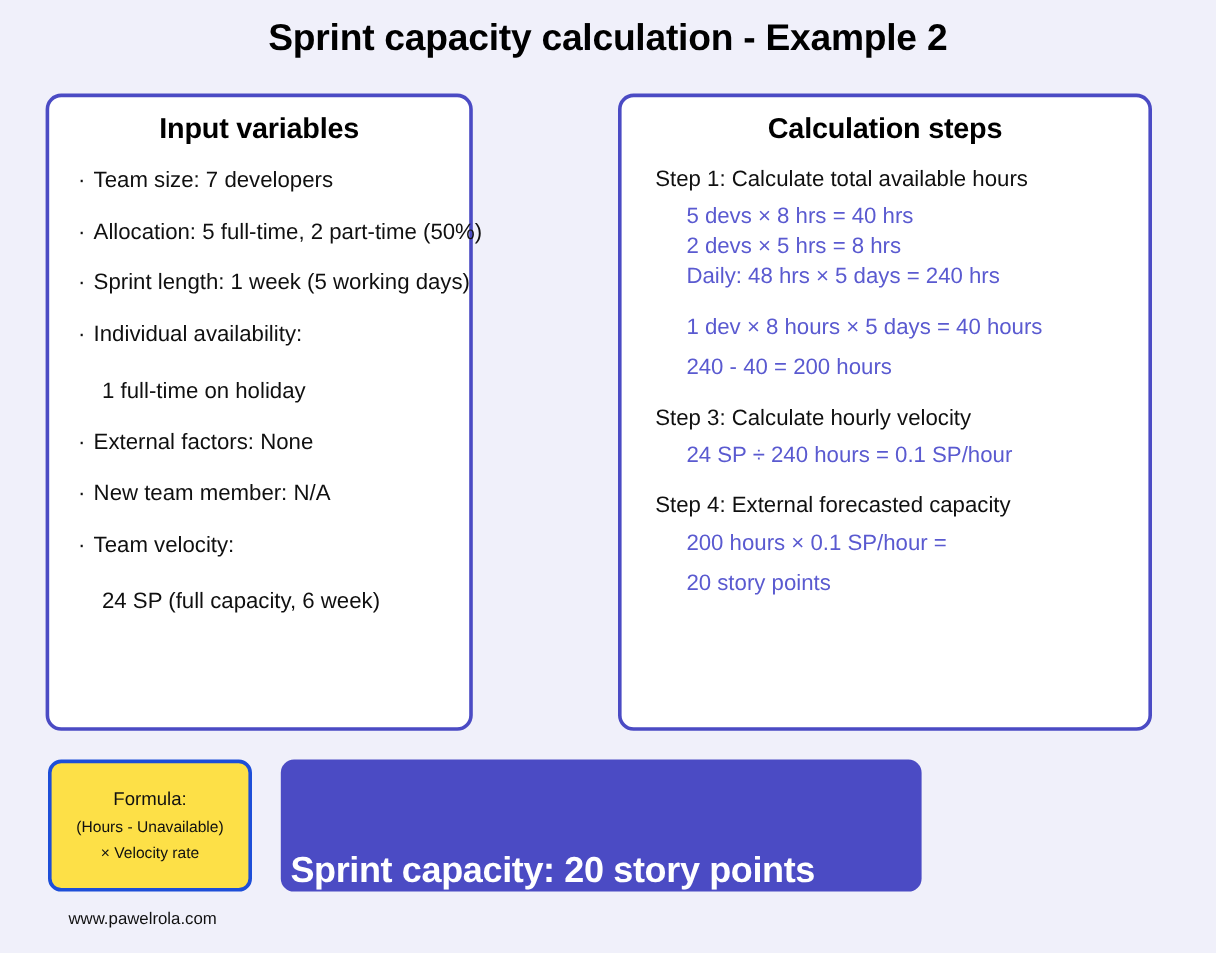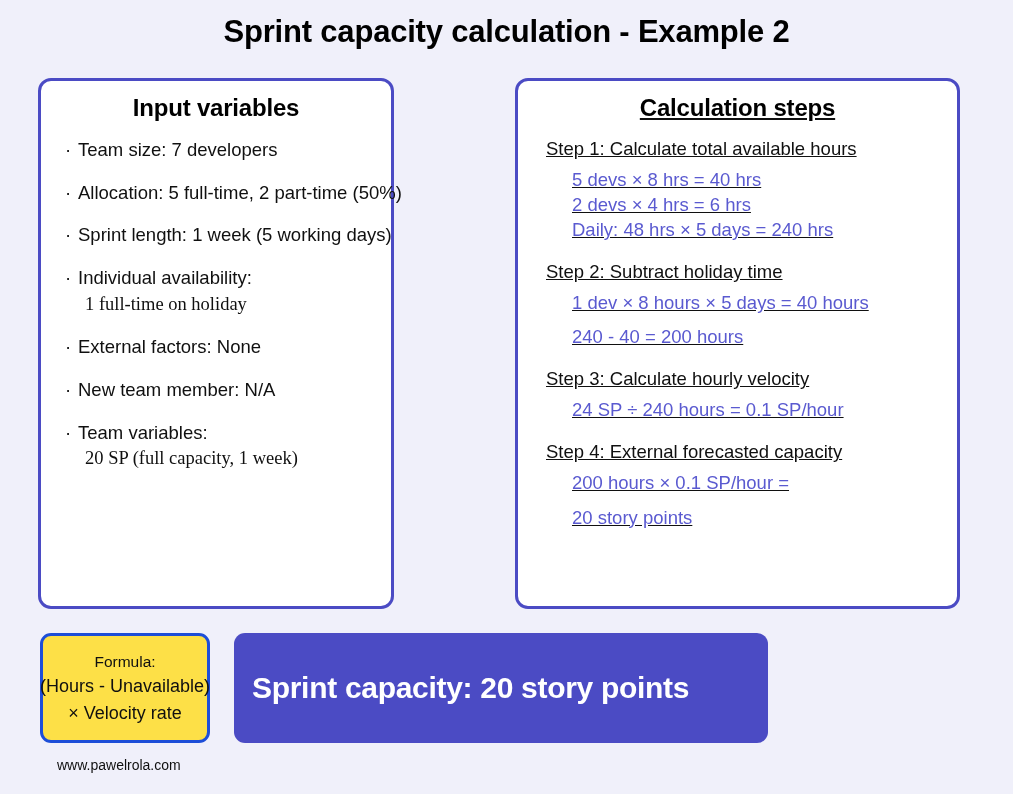--- a/index.html
+++ b/index.html
@@ -31,21 +31,21 @@
 
   
   .panel {
     position: absolute;
     background: #ffffff;
     border: 3px solid #4b4bc4;
     border-radius: 13px;
     box-sizing: border-box;
   }
   #panel-left  { left: 38px;  top: 78px; width: 356px; height: 531px; }
-  #panel-right { left: 515px; top: 78px; width: 445px; height: 531px; text-decoration: underline; }
+  #panel-right { left: 515px; top: 78px; width: 445px; height: 531px; }
 
   .panel-title {
     text-align: center;
     font-size: 24px;
     font-weight: bold;
     color: #000000;
     margin-top: 13px;
     letter-spacing: -0.2px;
   }
 
@@ -63,22 +63,21 @@
     white-space: nowrap;
   }
   .input-item .bullet {
     display: inline-block;
     width: 13px;
     color: #101010;
   }
   .input-item .sub {
     display: block;
     padding-left: 20px;
-    margin-top: 3px;
-    font-family: Liberation Serif, serif;
+    margin-top: 24px;
   }
 
   
   .steps {
     margin: 15px 0 0 0;
     padding: 0 10px 0 28px;
   }
   .step { margin-bottom: 18px; }
   .step-title {
     font-size: 18.5px;
@@ -111,40 +110,40 @@
     border: 3px solid #1d4ed8;
     border-radius: 11px;
     box-sizing: border-box;
     display: flex;
     flex-direction: column;
     align-items: center;
     justify-content: center;
     gap: 7px;
   }
   .formula-line {
-    font-size: 18px;
+    font-size: 13px;
     color: #101010;
     line-height: 1.1;
     white-space: nowrap;
   }
   .formula-line.head { font-size: 15.5px; }
 
   
   #result-banner {
     position: absolute;
     left: 234px;
     top: 633px;
     width: 534px;
     height: 110px;
     background: #4b4bc4;
     border-radius: 11px;
     display: flex;
-    align-items: center;
+    align-items: flex-end;
     box-sizing: border-box;
-    padding-left: 18px;
+    padding-left: 8px;
   }
   #result-banner .result-text {
     color: #ffffff;
     font-size: 30px;
     font-weight: bold;
     letter-spacing: -0.3px;
     white-space: nowrap;
   }
 
   
@@ -163,37 +162,36 @@
 
 <section class="panel" id="panel-left">
   <div class="panel-title">Input variables</div>
   <ul class="input-list" id="input-list">
       <li class="input-item"><span class="bullet">·</span><span>Team size: 7 developers</span></li>
       <li class="input-item"><span class="bullet">·</span><span>Allocation: 5 full-time, 2 part-time (50%)</span></li>
       <li class="input-item"><span class="bullet">·</span><span>Sprint length: 1 week (5 working days)</span></li>
       <li class="input-item"><span class="bullet">·</span><span>Individual availability:</span><span class="sub">1 full-time on holiday</span></li>
       <li class="input-item"><span class="bullet">·</span><span>External factors: None</span></li>
       <li class="input-item"><span class="bullet">·</span><span>New team member: N/A</span></li>
-      <li class="input-item"><span class="bullet">·</span><span>Team variables:</span><span class="sub">20 SP (full capacity, 1 week)</span></li>
+      <li class="input-item"><span class="bullet">·</span><span>Team velocity:</span><span class="sub">24 SP (full capacity, 6 week)</span></li>
     </ul>
 </section>
 
 <section class="panel" id="panel-right">
   <div class="panel-title">Calculation steps</div>
   <div class="steps" id="steps-container">
       <div class="step">
         <div class="step-title">Step 1: Calculate total available hours</div>
         <div class="step-lines tight">
           <div class="step-line">5 devs × 8 hrs = 40 hrs</div>
-          <div class="step-line">2 devs × 4 hrs = 6 hrs</div>
+          <div class="step-line">2 devs × 5 hrs = 8 hrs</div>
           <div class="step-line">Daily: 48 hrs × 5 days = 240 hrs</div>
         </div>
       </div>
       <div class="step">
-        <div class="step-title">Step 2: Subtract holiday time</div>
         <div class="step-lines loose">
           <div class="step-line">1 dev × 8 hours × 5 days = 40 hours</div>
           <div class="step-line">240 - 40 = 200 hours</div>
         </div>
       </div>
       <div class="step">
         <div class="step-title">Step 3: Calculate hourly velocity</div>
         <div class="step-lines loose">
           <div class="step-line">24 SP ÷ 240 hours = 0.1 SP/hour</div>
         </div>

